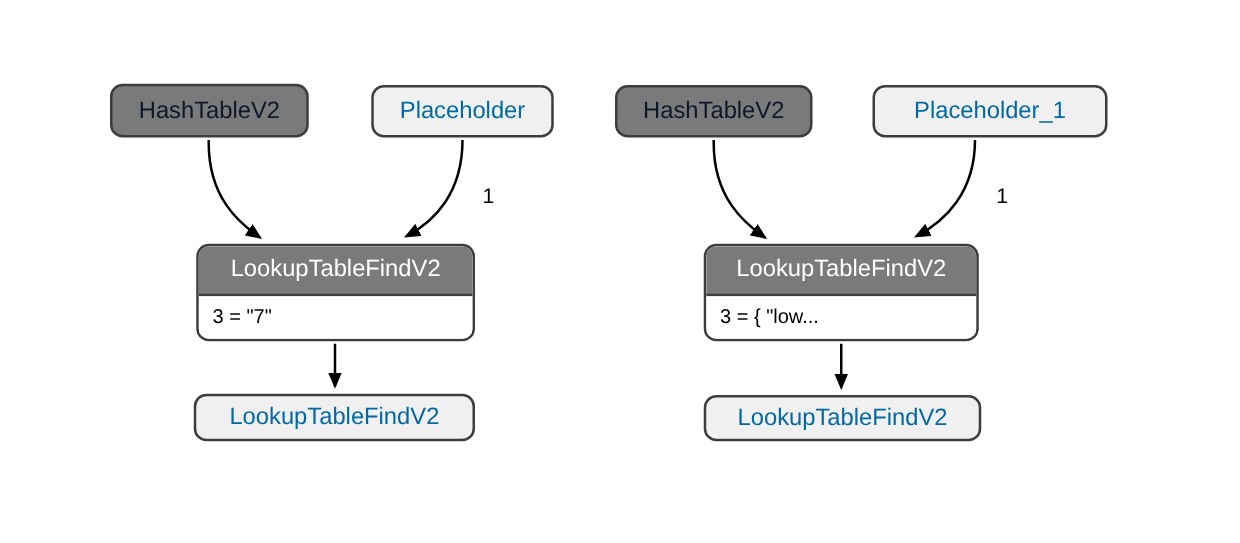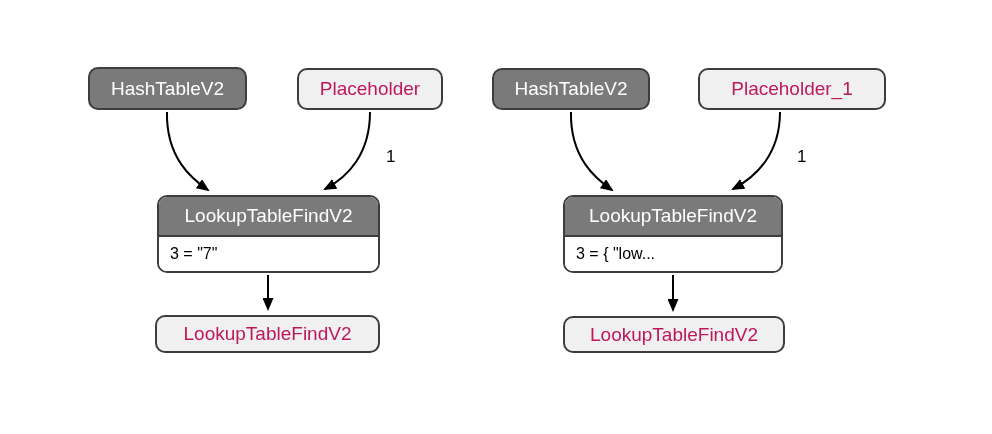--- a/index.html
+++ b/index.html
@@ -37,25 +37,25 @@
     border: 2px solid #3d3d3d;
     border-radius: 10px;
     display: flex;
     align-items: center;
     justify-content: center;
     font-size: 19px;
     white-space: nowrap;
   }
   .node.dark {
     background: #7a7a7a;
-    color: #ffffff;
+    color: #0f172a;
   }
   .node.light {
     background: #f0f0f0;
-    color: #be185d;
+    color: #0369a1;
   }
   .node.table {
     background: #ffffff;
     color: #000000;
     display: block;
     padding: 0;
     overflow: hidden;
   }
   .table-header {
     background: #7a7a7a;

